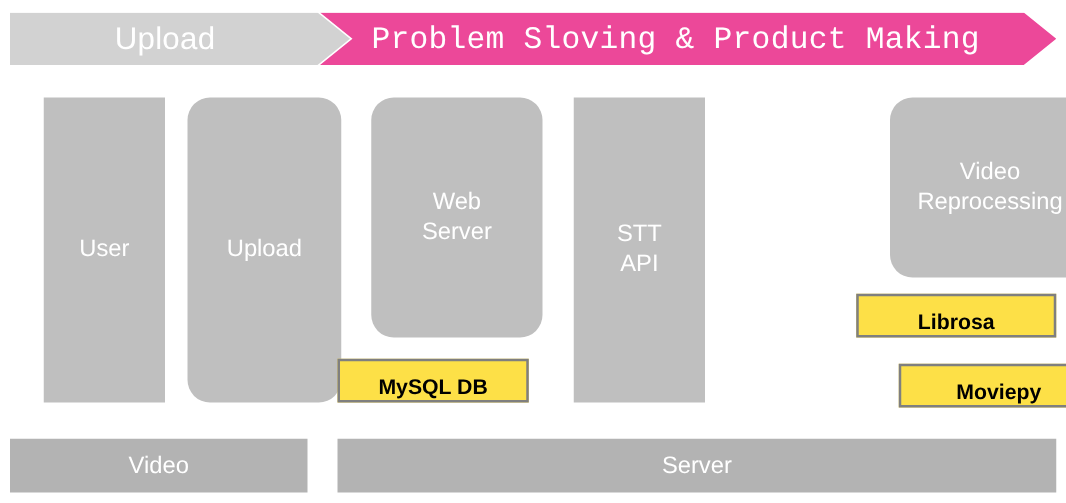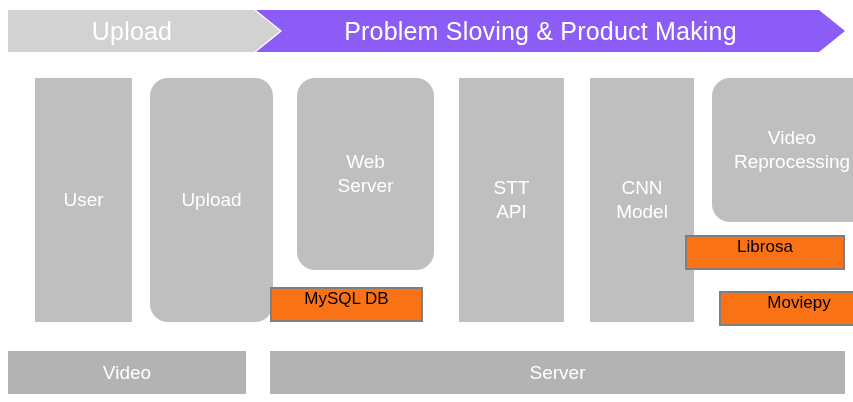--- a/index.html
+++ b/index.html
@@ -42,53 +42,55 @@
     left: 0;
     width: 272px;
     background: #d2d2d2;
     -webkit-clip-path: polygon(0 0, calc(100% - 26px) 0, 100% 50%, calc(100% - 26px) 100%, 0 100%);
     clip-path: polygon(0 0, calc(100% - 26px) 0, 100% 50%, calc(100% - 26px) 100%, 0 100%);
     padding-right: 24px;
   }
   .phase-solve {
     left: 248px;
     width: 589px;
-    background: #8b5cf6;
+    background: #ec4899;
     -webkit-clip-path: polygon(0 0, calc(100% - 26px) 0, 100% 50%, calc(100% - 26px) 100%, 0 100%, 26px 50%);
     clip-path: polygon(0 0, calc(100% - 26px) 0, 100% 50%, calc(100% - 26px) 100%, 0 100%, 26px 50%);
     padding-right: 20px;
+    font-family: Liberation Mono, monospace;
   }
 
   
   .node {
     position: absolute;
     background: #bfbfbf;
     color: #ffffff;
     display: flex;
     align-items: center;
     justify-content: center;
     text-align: center;
     font-size: 19px;
     line-height: 1.28;
     box-sizing: border-box;
     margin-left: 27px;
   }
   .node.rounded { border-radius: 18px; }
 
   .lib {
     position: absolute;
-    background: #f97316;
+    background: #fde047;
     border: 2px solid #7f7f7f;
     color: #000000;
     display: flex;
-    align-items: flex-start;
+    align-items: flex-end;
     justify-content: center;
     text-align: center;
     font-size: 17px;
     box-sizing: border-box;
+    font-weight: bold;
   }
 
   
   .tier {
     position: absolute;
     background: #b3b3b3;
     color: #ffffff;
     display: flex;
     align-items: center;
     justify-content: center;
@@ -126,24 +128,20 @@
   </div>
   <div class="lib" style="left:270px; top:287px; width:153px; height:35px;">
     <span class="lbl">MySQL DB</span>
   </div>
 
   <div class="node" style="left:432px; top:78px; width:105px; height:244px;">
     <span class="lbl">STT
 API</span>
   </div>
 
-  <div class="node" style="left:563px; top:78px; width:104px; height:244px;">
-    <span class="lbl">CNN
-Model</span>
-  </div>
 
   <div class="node rounded" style="left:685px; top:78px; width:160px; height:144px;">
     <span class="lbl">Video
 Reprocessing</span>
   </div>
   <div class="lib" style="left:685px; top:235px; width:160px; height:35px;">
     <span class="lbl">Librosa</span>
   </div>
   <div class="lib" style="left:685px; top:291px; width:160px; height:35px;margin-left:34px;">
     <span class="lbl">Moviepy</span>

